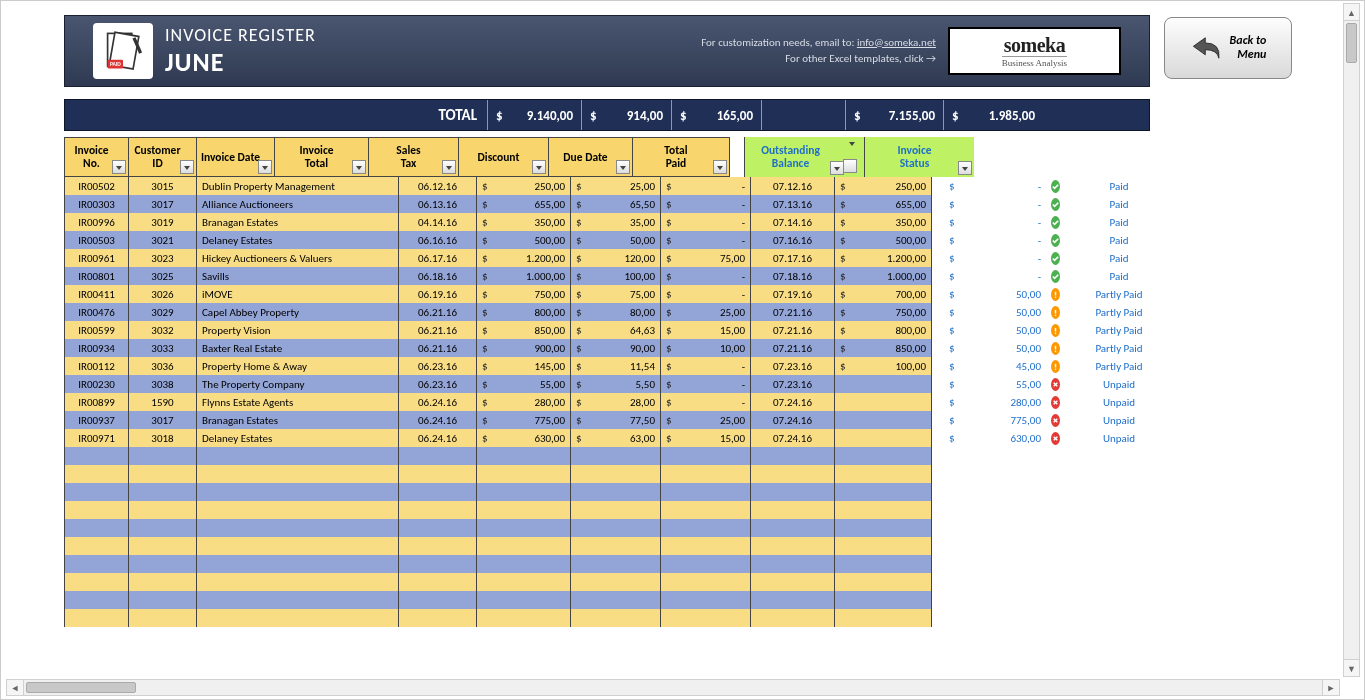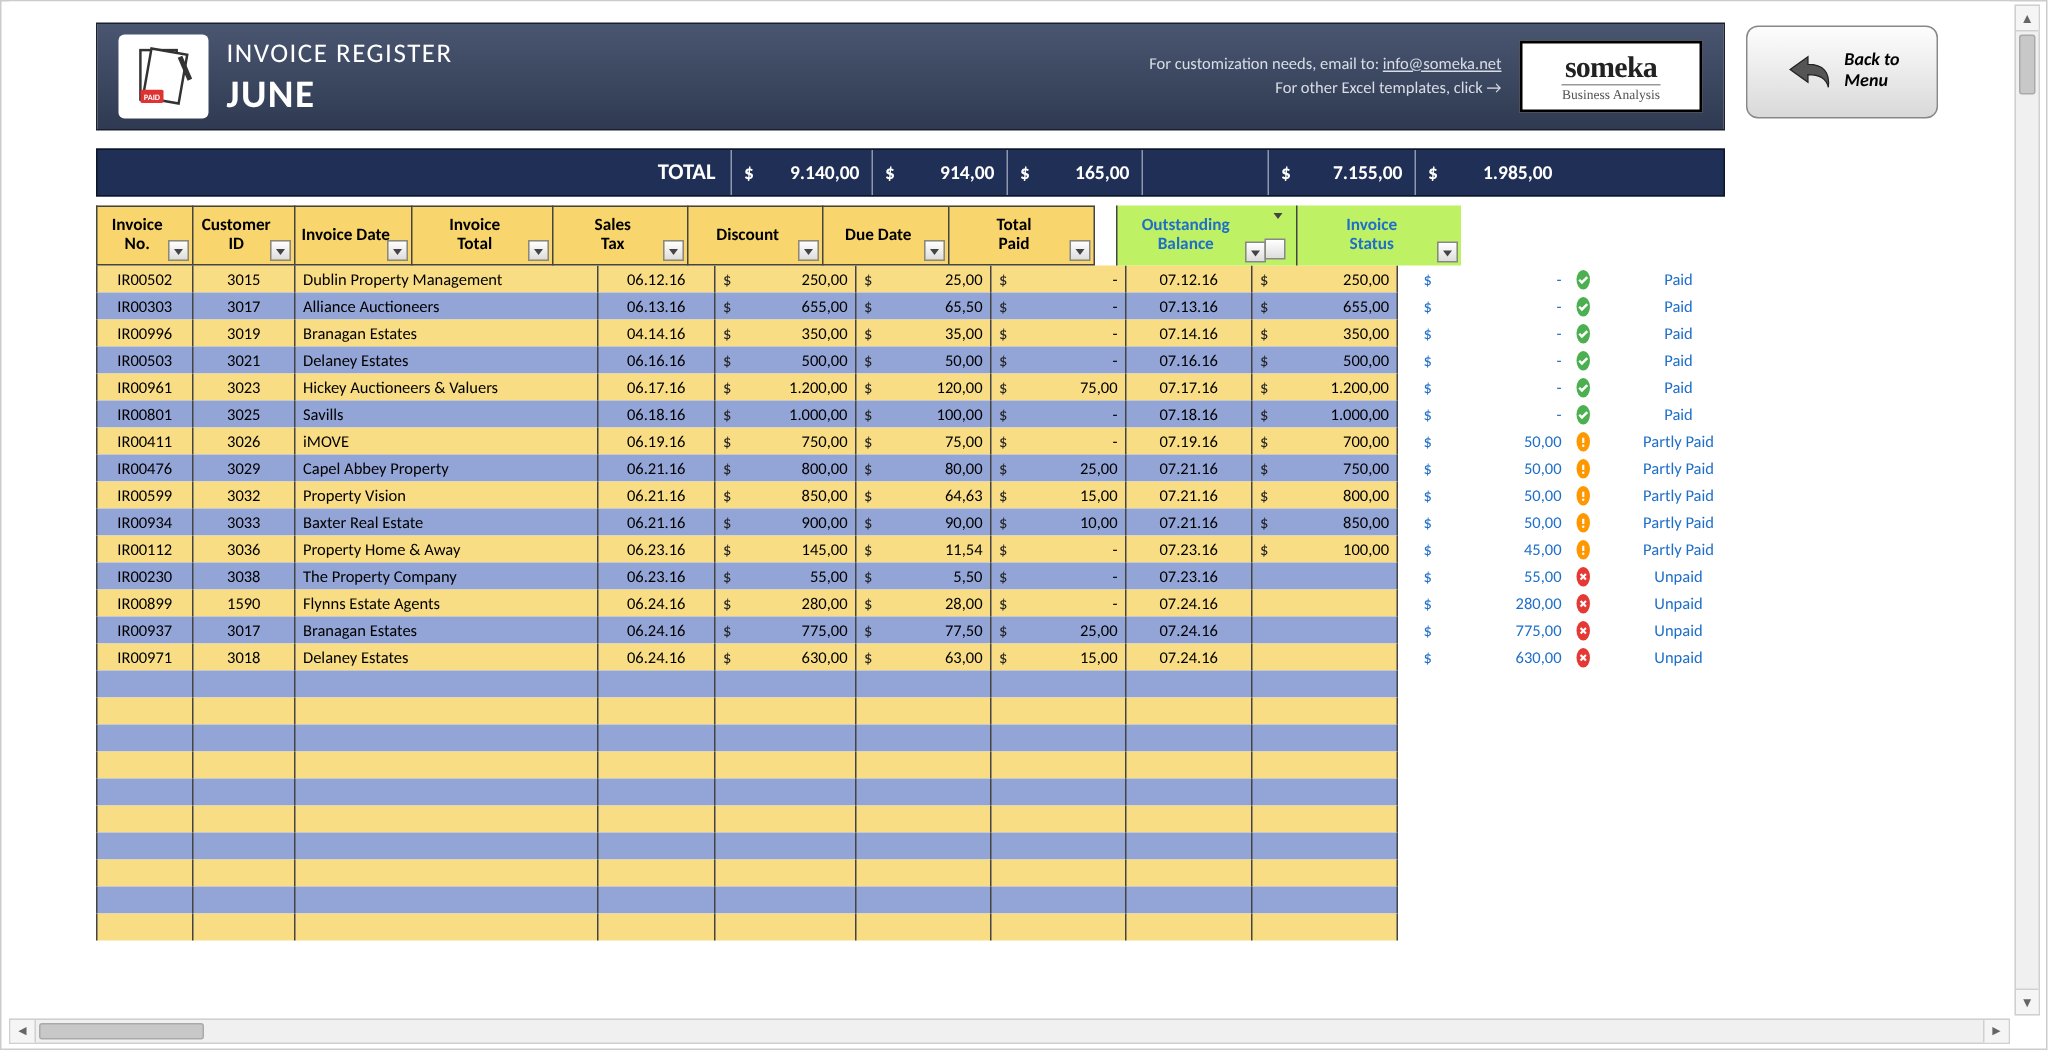--- a/index.html
+++ b/index.html
@@ -1,32 +1,32 @@
 <!DOCTYPE html>
 <html><head>
 <meta charset="utf-8">
 <style>
 *{box-sizing:border-box;margin:0;padding:0}
 body{background:#fff;font-family:Calibri,Arial,sans-serif;font-size:12px;overflow:hidden}
 .viewport{width:1365px;height:700px;position:relative;background:#fff;border:1px solid #ccc}
 .canvas{position:absolute;left:5px;top:0;right:24px;bottom:22px;overflow:hidden;background:#fff;padding:14px 48px 0 58px}
 .header-row{display:flex;gap:14px;align-items:stretch}
-.banner{flex:0 0 1086px;height:72px;background:linear-gradient(#4a5670,#2f3a52);border:1px solid #1a2030;display:flex;align-items:center;padding:0 14px;color:#fff;position:relative}
+.banner{flex:0 0 1086px;height:72px;background:linear-gradient(#4a5670,#2f3a52);border:1px solid #1a2030;display:flex;align-items:center;padding:0 28px;color:#fff;position:relative}
 .bicon{width:60px;height:56px;background:#fff;border-radius:4px;display:flex;align-items:center;justify-content:center;margin-right:12px;position:relative}
 .bicon svg{width:44px;height:44px}
 .btitle{font-size:18px;font-weight:400;letter-spacing:1px}
 .bmonth{font-size:26px;font-weight:700;letter-spacing:1px}
 .bright{margin-left:auto;text-align:right;font-size:11px;color:#d8dde6;line-height:1.5}
 .bright a{color:#d8dde6;text-decoration:underline;cursor:pointer}
-.logo{width:122px;height:48px;background:#fff;border:2px solid #000;margin-left:12px;display:flex;flex-direction:column;align-items:center;justify-content:center;font-family:Georgia,serif}
+.logo{width:173px;height:48px;background:#fff;border:2px solid #000;margin-left:12px;display:flex;flex-direction:column;align-items:center;justify-content:center;font-family:Georgia,serif}
 .logo .l1{font-size:20px;font-weight:700;color:#222;letter-spacing:-0.5px}
 .logo .l2{font-size:9px;color:#555;border-top:1px solid #999;padding-top:1px;margin-top:-1px}
 .backbtn{width:130px;height:62px;background:linear-gradient(#fdfdfd,#d9d9d9);border:1px solid #888;border-radius:8px;display:flex;align-items:center;justify-content:center;gap:6px;cursor:pointer;margin-top:2px}
 .backbtn svg{width:34px;height:28px}
-.backbtn .bt{font-style:italic;font-weight:700;font-size:12px;text-align:left;line-height:1.15}
+.backbtn .bt{font-style:italic;font-weight:700;font-size:12px;text-align:right;line-height:1.15}
 .totals{margin-top:12px;height:32px;background:#1f2f55;border:1px solid #0d1628;display:flex;align-items:stretch;color:#fff;width:1086px}
 .totals .spacer{width:422px;display:flex;align-items:center;justify-content:flex-end;padding-right:10px;font-weight:700;font-size:15px}
 .totals .tcell{border-left:1px solid #8e97ac;display:flex;align-items:center;font-weight:700;font-size:13px;padding:0 8px;gap:4px;white-space:nowrap}
 .totals .cur{margin-right:auto}
 .tc-total{width:94px}.tc-tax{width:90px}.tc-disc{width:90px}.tc-due{width:84px}.tc-paid{width:98px}.tc-out{width:100px}
 .grid{margin-top:6px;width:1200px}
 .ghead{display:flex;height:40px}
 .ghead .gh{background:#f8d66d;border:1px solid #444;border-right:none;font-weight:700;font-size:11.5px;display:flex;flex-direction:column;align-items:center;justify-content:center;text-align:center;line-height:1.1;position:relative;padding:2px 12px 2px 2px}
 .ghead .gh:last-of-type{}
 .ghead .gh.white{background:#bef264;border-top:none;border-bottom:none;color:#1f6fc9;font-weight:700}

